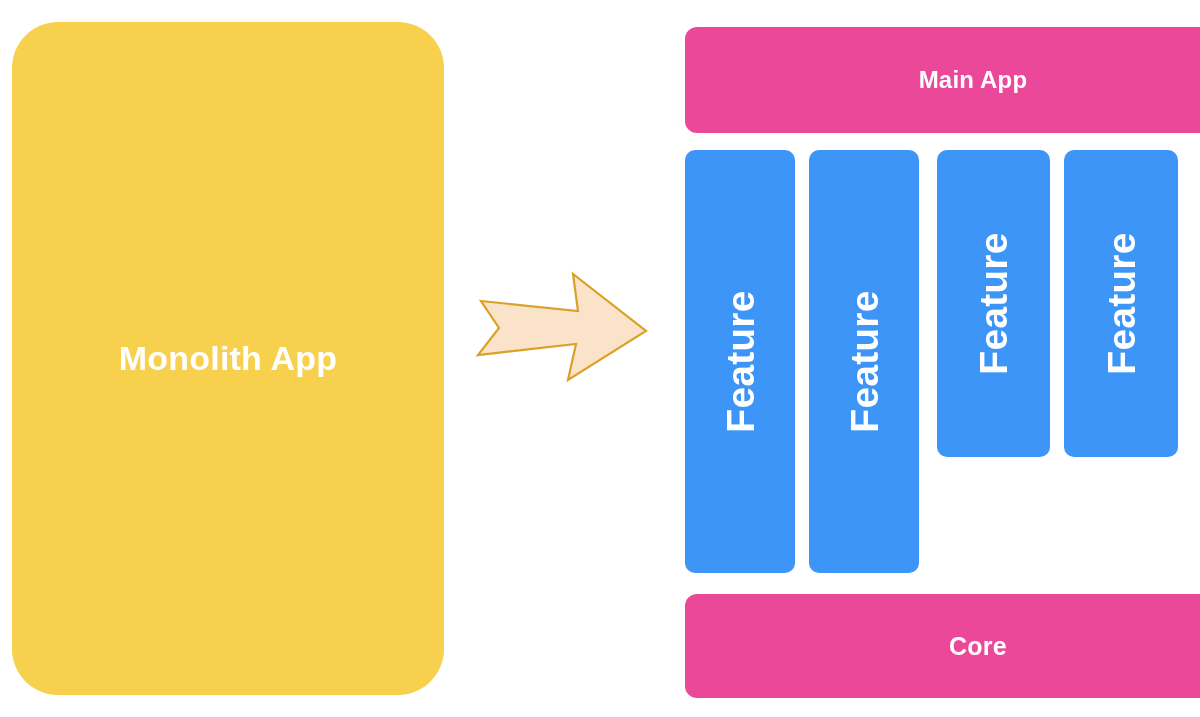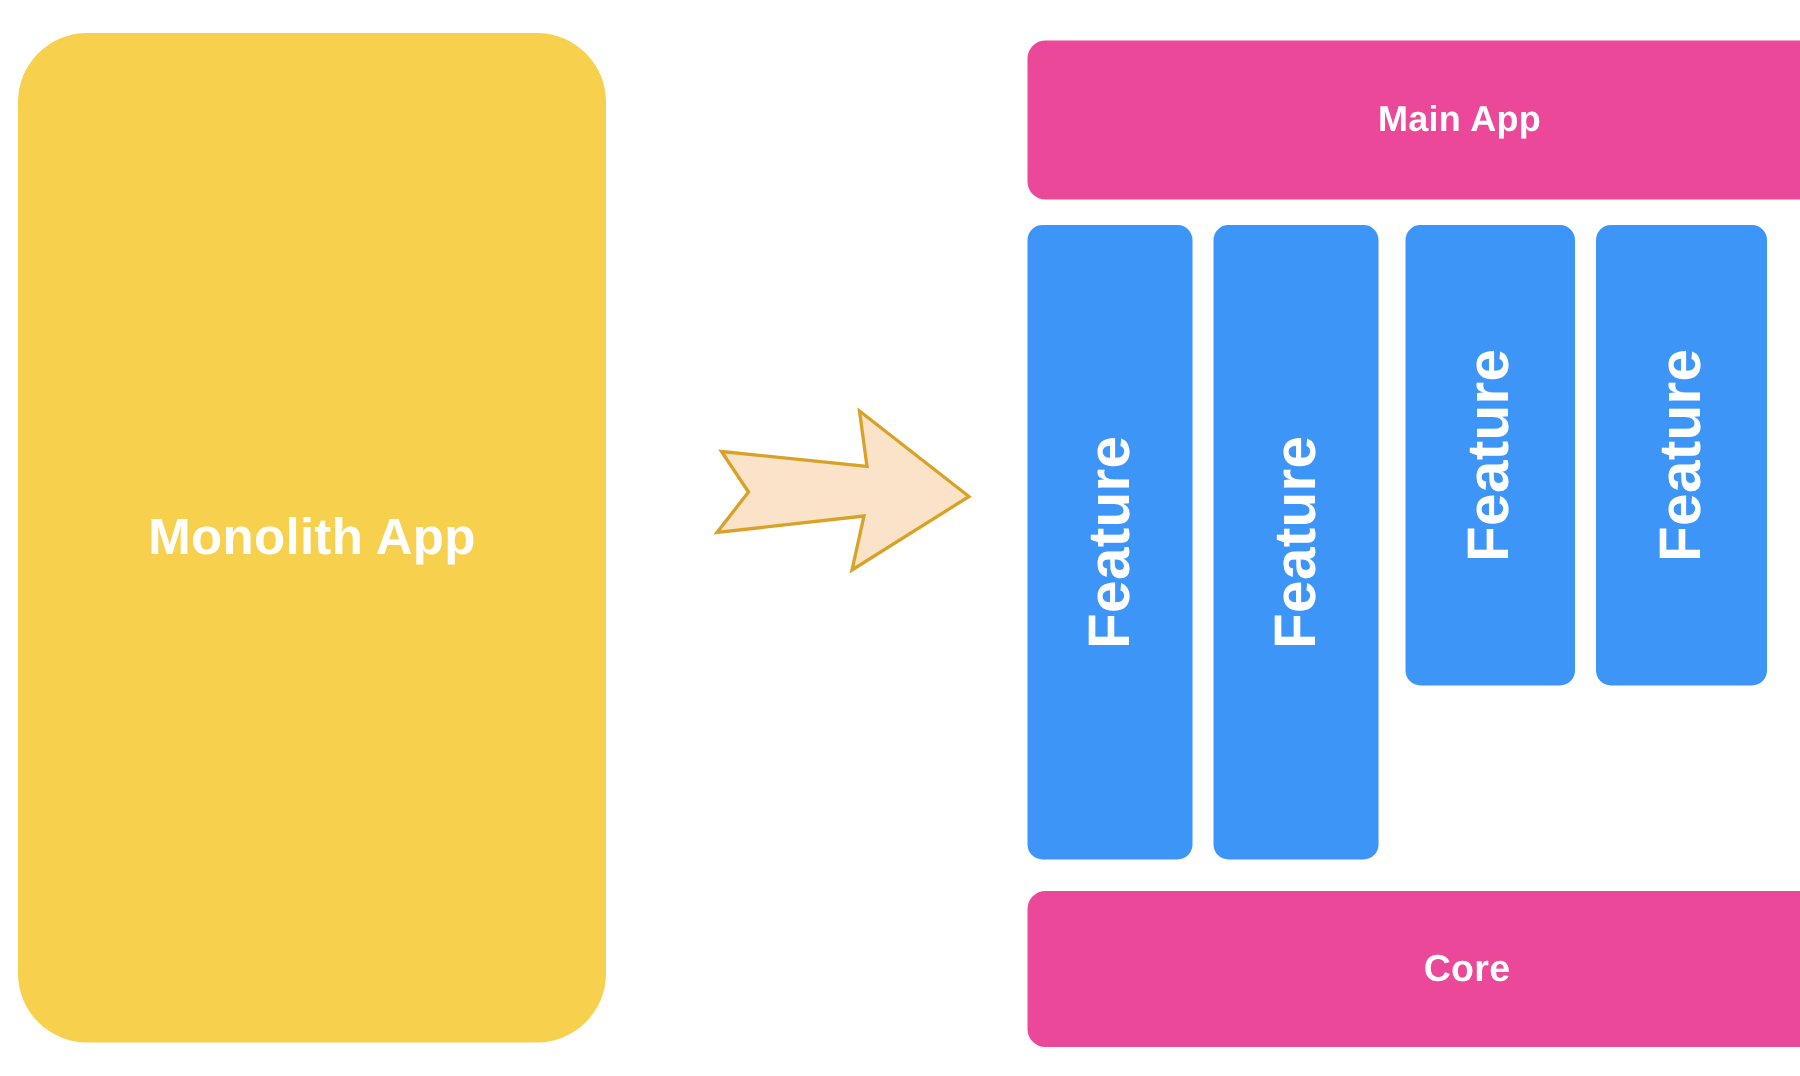--- a/index.html
+++ b/index.html
@@ -28,21 +28,21 @@
     font-weight: bold;
     letter-spacing: 0.2px;
     text-align: center;
     user-select: none;
   }
 
   
   #monolith {
     left: 12px;
     top: 22px;
-    width: 392px;
+    width: 432px;
     height: 673px;
     background: #f7d14e;
     border-radius: 46px;
     font-size: 34px;
   }
 
   
   #arrow-wrap {
     position: absolute;
     left: 470px;

